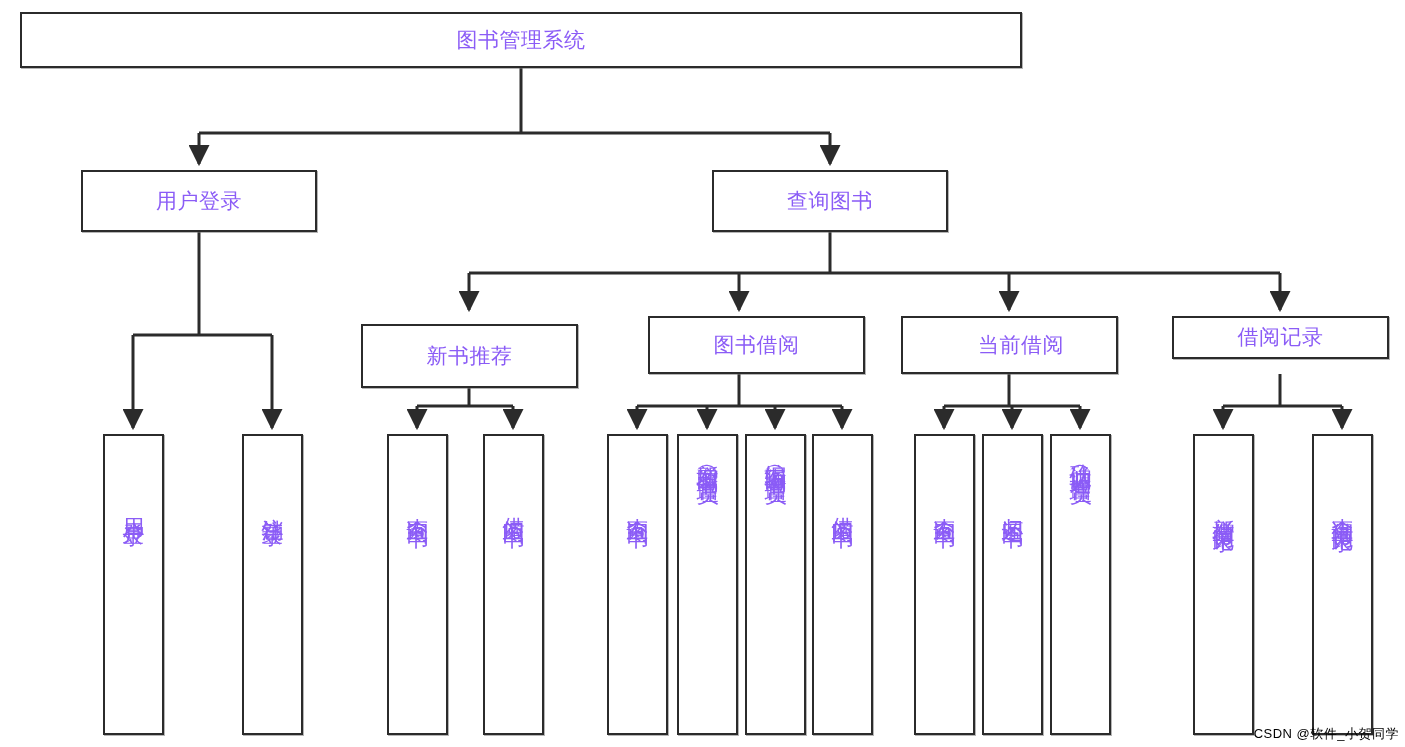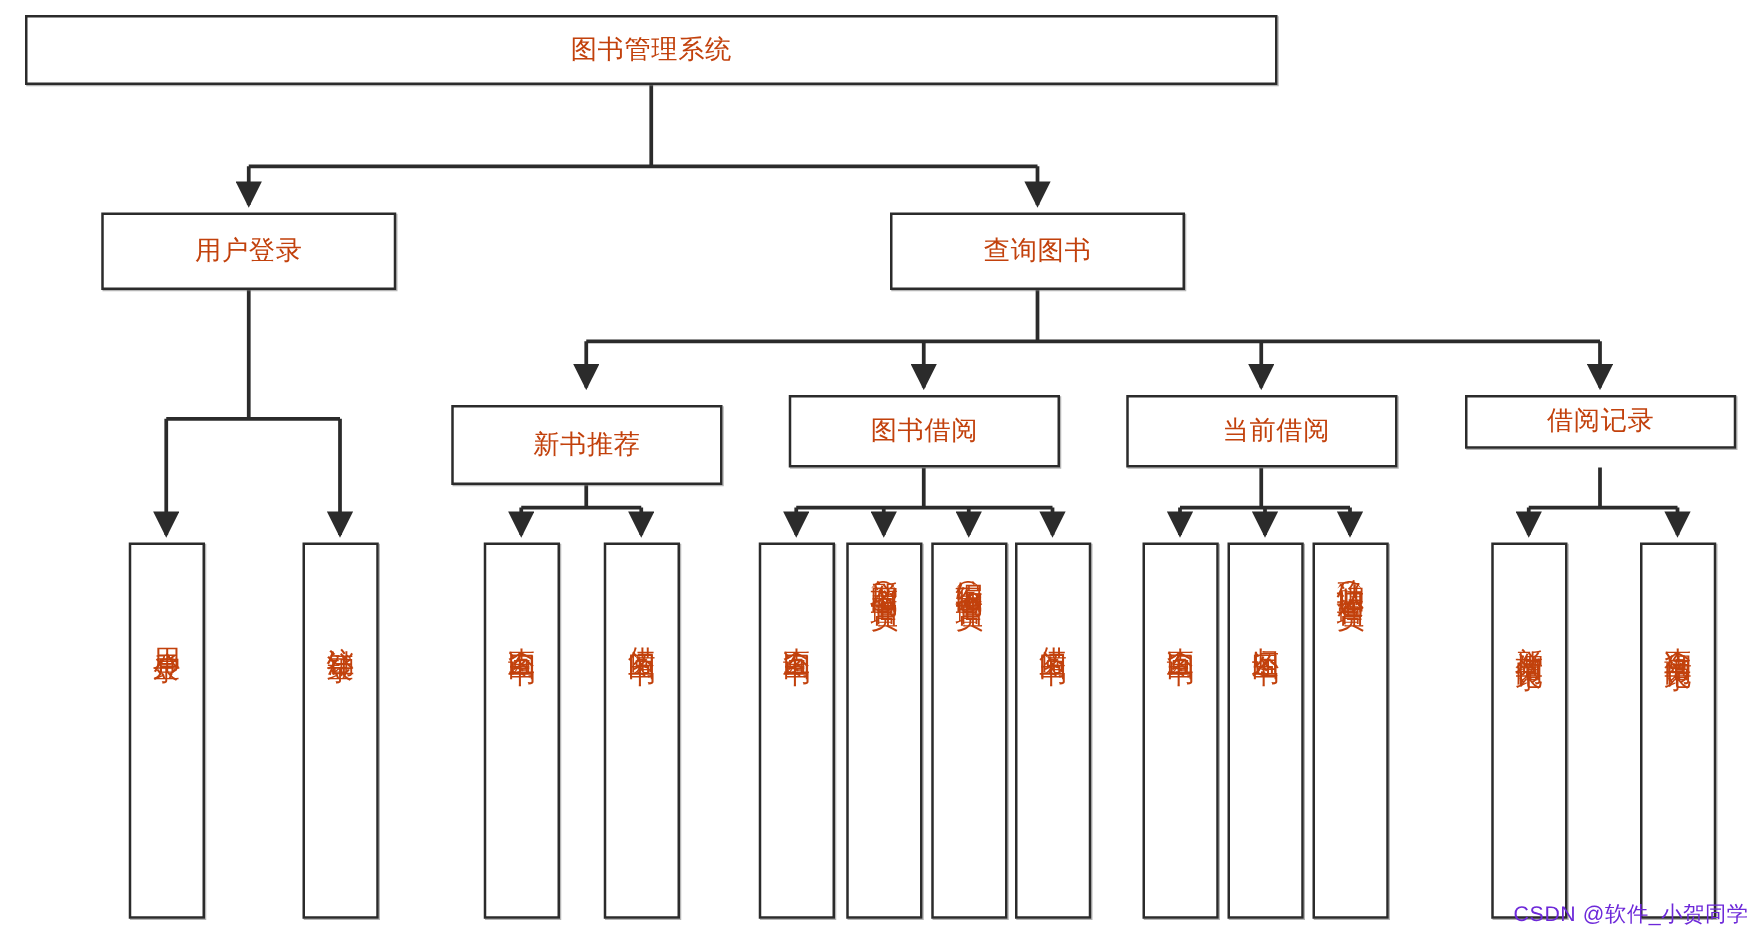--- a/index.html
+++ b/index.html
@@ -26,21 +26,21 @@
     pointer-events: none;
   }
   .node {
     position: absolute;
     box-sizing: border-box;
     background: #ffffff;
     border: 2px solid #2b2b2b;
     display: flex;
     align-items: center;
     justify-content: center;
-    color: #c2410c;
+    color: #8b5cf6;
     box-shadow: 1px 1px 0 rgba(120,120,120,0.55);
   }
   .node-label {
     display: block;
     text-align: center;
     letter-spacing: 0.5px;
   }
   .node.horizontal .node-label {
     font-size: 21px;
     line-height: 1.15;
@@ -62,22 +62,22 @@
   .node.vertical.mid .node-label {
     margin-top: 56px;
   }
   .node.vertical.top .node-label {
     margin-top: 2px;
   }
   .watermark {
     position: absolute;
     right: 6px;
     bottom: 4px;
-    font-size: 17px;
-    color: #6d28d9;
+    font-size: 13px;
+    color: #000000;
     letter-spacing: 0.5px;
     white-space: nowrap;
     user-select: none;
   }
 </style>
 </head>
 <body>
 
 <div id="canvas">
 
@@ -138,21 +138,21 @@
   <div class="node horizontal" style="left:81px; top:170px; width:236px; height:62px;">
     <span class="node-label">用户登录</span>
   </div>
   <div class="node horizontal" style="left:712px; top:170px; width:236px; height:62px;">
     <span class="node-label">查询图书</span>
   </div>
 
   <div class="node horizontal" style="left:361px; top:324px; width:217px; height:64px;">
     <span class="node-label">新书推荐</span>
   </div>
-  <div class="node horizontal" style="left:631px; top:316px; width:217px; height:58px;">
+  <div class="node horizontal" style="left:648px; top:316px; width:217px; height:58px;">
     <span class="node-label">图书借阅</span>
   </div>
   <div class="node horizontal" style="left:901px; top:316px; width:217px; height:58px;padding-left:23px;">
     <span class="node-label">当前借阅</span>
   </div>
   <div class="node horizontal" style="left:1172px; top:316px; width:217px; height:43px;">
     <span class="node-label">借阅记录</span>
   </div>
 
   <div class="node vertical mid" style="left:103px; top:434px; width:61px; height:301px;">

